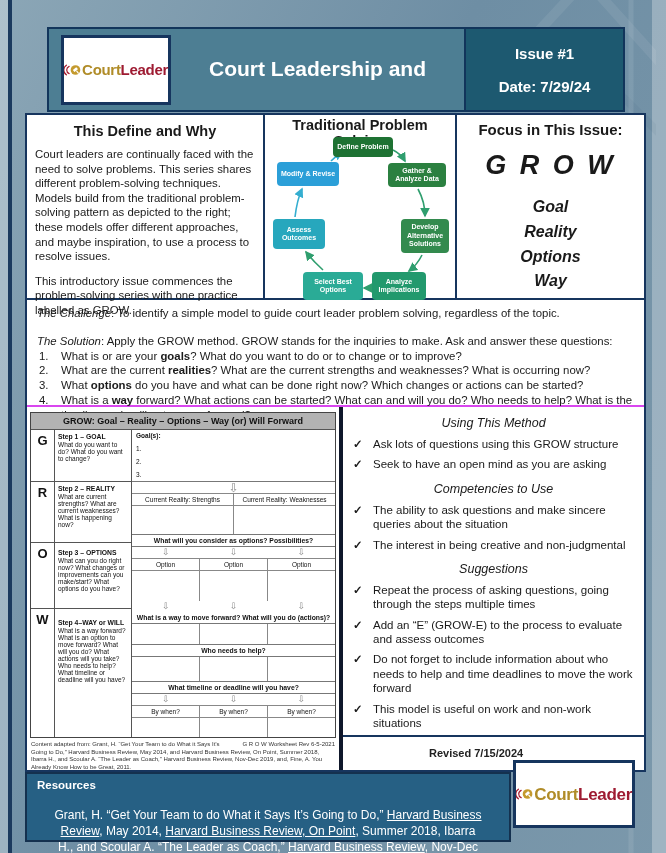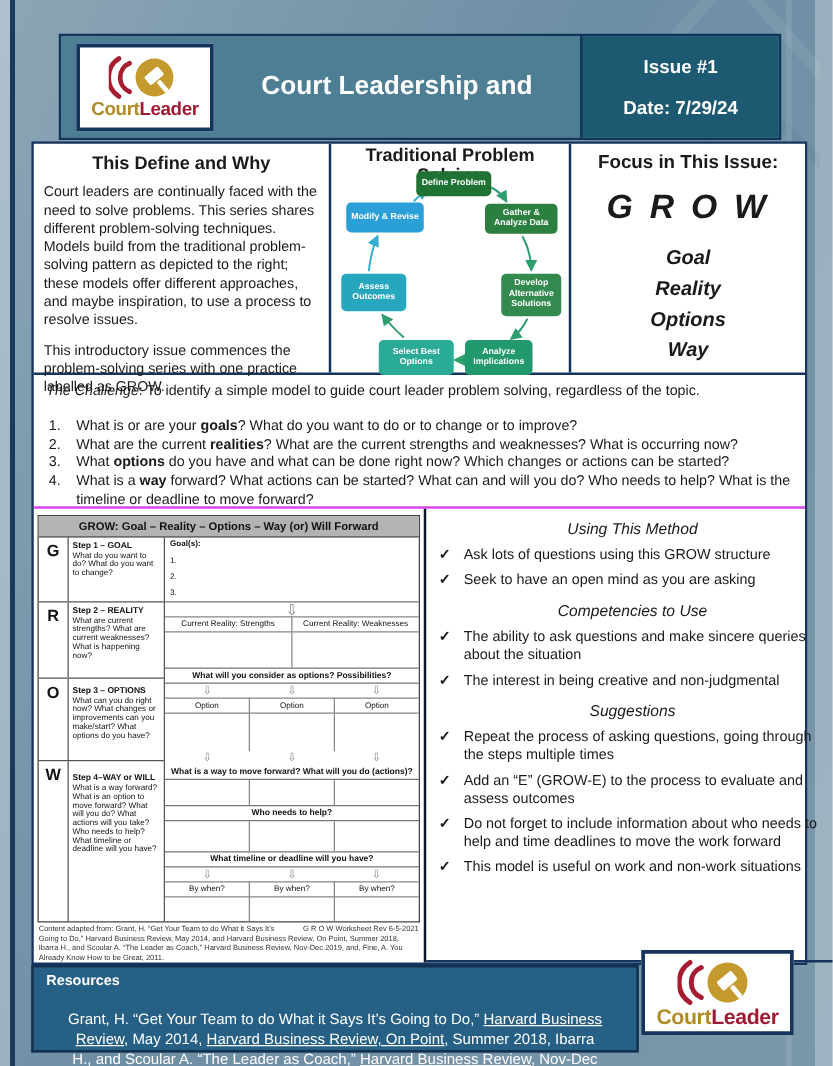--- a/index.html
+++ b/index.html
@@ -13,21 +13,21 @@
   .edge-right-light{position:absolute;right:0;top:0;width:14px;height:100%;background:rgba(255,255,255,.28);}
   .watermark{position:absolute;right:10px;top:0;opacity:.5;}
 
   
   .hdr{position:absolute;left:47px;top:27px;width:578px;height:85px;border:2px solid #12355b;display:flex;box-sizing:border-box;}
   .hdr-left{flex:1;background:#4d7e93;display:flex;align-items:center;}
   .hdr-right{width:157px;background:#1d5970;border-left:2px solid #12355b;color:#fff;font-weight:bold;font-size:15px;
              display:flex;flex-direction:column;justify-content:center;align-items:center;gap:16px;}
   .hdr-title{flex:1;text-align:center;color:#ffffff;font-weight:bold;font-size:21px;line-height:1.65;}
   .logo-box{background:#fff;border:3px solid #16355e;margin-left:12px;width:104px;height:64px;
-            display:flex;flex-direction:column;align-items:center;justify-content:center;}
+            display:flex;flex-direction:row;align-items:center;justify-content:center;}
   .logo-box.big{width:116px;height:62px;}
   .brand{font-weight:bold;font-size:15px;letter-spacing:-.3px;line-height:1;}
   .logo-box.big .brand{font-size:17px;}
   .brand .c{color:#b08c28;}
   .brand .l{color:#9e1b32;}
 
   
   .main{position:absolute;left:25px;top:113px;width:621px;height:659px;background:#fff;border:2px solid #16355e;
         box-sizing:border-box;display:flex;flex-direction:column;color:#1a1a1a;}
   .toprow{display:flex;height:185px;border-bottom:2px solid #16355e;box-sizing:border-box;}
@@ -59,21 +59,21 @@
   .challenge{height:107px;border-bottom:2px solid #d946ef;box-sizing:border-box;padding:6px 10px;font-size:11.4px;line-height:1.3;}
   .challenge .lbl{font-style:italic;}
   .sol-item{display:flex;}
   .sol-item .num{width:22px;flex:none;padding-left:2px;}
   .sol-item .txt{flex:1;}
   .gap6{height:13px;}
 
   
   .bottomrow{flex:1;display:flex;min-height:0;}
   .ws-cell{width:312px;box-sizing:border-box;padding:5px 3px 0 3px;}
-  .right-cell{flex:1;border-left:2px solid #0f172a;display:flex;flex-direction:row;box-sizing:border-box;min-width:0;}
+  .right-cell{flex:1;border-left:4px solid #0f172a;display:flex;flex-direction:column;box-sizing:border-box;min-width:0;}
 
   
   .ws{border:1px solid #444;height:326px;box-sizing:border-box;font-size:6.5px;color:#111;display:flex;flex-direction:column;}
   .ws-title{background:#b3b3b3;border-bottom:1px solid #555;font-weight:bold;font-size:9px;text-align:center;padding:3px 0;}
   .ws-body{flex:1;display:flex;min-height:0;}
   .ws-left{width:100px;flex:none;display:flex;flex-direction:column;border-right:1px solid #555;}
   .ws-row{display:flex;border-bottom:1px solid #555;box-sizing:border-box;}
   .ws-row:last-child{border-bottom:none;}
   .ws-letter{width:24px;flex:none;border-right:1px solid #555;font-weight:bold;font-size:13px;text-align:center;padding-top:3px;box-sizing:border-box;}
   .ws-desc{flex:1;padding:3px;box-sizing:border-box;overflow:hidden;}
@@ -196,20 +196,21 @@
         <div class="focus-word">Reality</div>
         <div class="focus-word">Options</div>
         <div class="focus-word">Way</div>
       </div>
     </div>
   </div>
 
   <div class="challenge">
     <div><span class="lbl">The Challenge</span><span>:  To identify a simple model to guide court leader problem solving, regardless of the topic.</span></div>
     <div class="gap6"></div>
+    <div><span class="lbl">The Solution</span><span>:  Apply the GROW method.  GROW stands for the inquiries to make. Ask and answer these questions:</span></div>
     <div class="sol-item">
       <span class="num">1.</span>
       <span class="txt"><span>What is or are your </span><b>goals</b><span>? What do you want to do or to change or to improve?</span></span>
     </div>
     <div class="sol-item">
       <span class="num">2.</span>
       <span class="txt"><span>What are the current </span><b>realities</b><span>?  What are the current strengths and weaknesses? What is occurring now?</span></span>
     </div>
     <div class="sol-item">
       <span class="num">3.</span>

